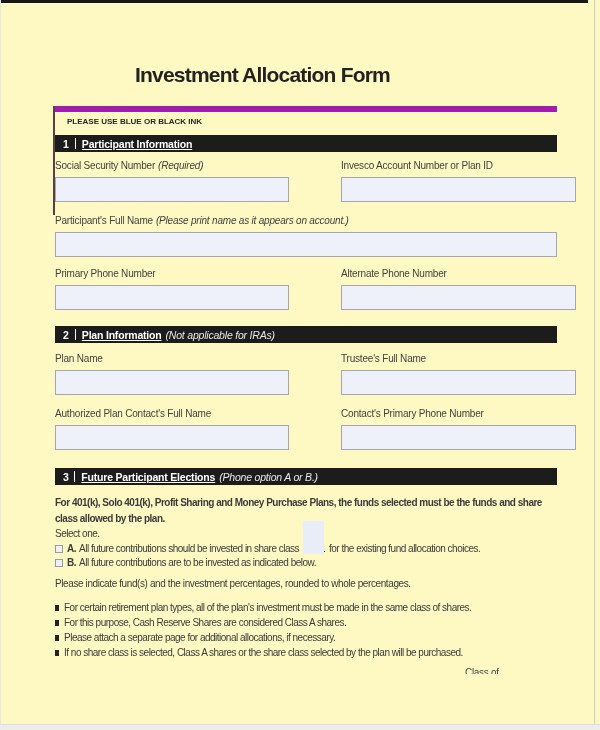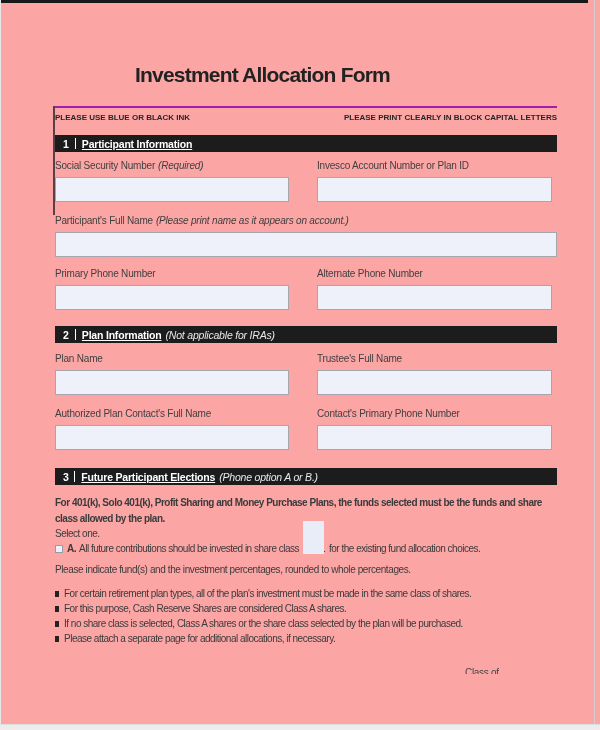--- a/index.html
+++ b/index.html
@@ -2,63 +2,63 @@
 <html><head>
 <meta charset="utf-8">
 <style>
   * { margin:0; padding:0; box-sizing:border-box; }
   html,body { background:#ffffff; }
   body { font-family:"Liberation Sans", sans-serif; color:#3b3b3b; }
 
   .canvas {
     position:relative;
     width:600px; height:730px;
-    background:#fca5a5;
+    background:#fef9c3;
     overflow:hidden;
   }
 
   
   .top-border { position:absolute; left:0; top:0; width:588px; height:3px; background:#181818; }
   .left-edge  { position:absolute; left:0; top:0; width:1px; height:730px; background:#e7e7e7; }
   .right-edge { position:absolute; left:594px; top:0; width:1px; height:730px; background:#cfcfcf; }
   .bottom-strip { position:absolute; left:0; top:724px; width:600px; height:6px; background:#ededed; border-top:1px solid #ddd; }
 
   .page-title {
     position:absolute; left:135px; top:63px;
     font-size:21px; font-weight:bold; color:#222;
     letter-spacing:-0.8px;
   }
 
   
   .accent-rule { position:absolute; left:53px; top:106px; width:2px; height:109px; background:#5b3e46; }
 
   .ink-row {
     position:absolute; left:55px; top:106px; width:502px;
-    border-top:2px solid #a21caf;
+    border-top:6px solid #a21caf;
     padding-top:5px;
     display:flex; justify-content:space-between;
-    font-size:8px; font-weight:bold; color:#262626; letter-spacing:0;
+    font-size:8px; font-weight:bold; color:#262626; letter-spacing:0;padding-left:12px;
   }
 
   .section { position:absolute; left:55px; width:502px; }
   .sec1 { top:135px; }
   .sec2 { top:326px; }
   .sec3 { top:468px; }
 
   .sec-bar {
     height:17px; background:#1c1c1c; color:#fff;
     display:flex; align-items:center;
     font-size:10.5px;
   }
   .sec-num { font-weight:bold; padding-left:8px; }
   .sec-sep { display:inline-block; width:1px; height:11px; background:#ffffff; margin:0 6px; }
   .sec-title { font-weight:bold; letter-spacing:-0.2px;text-decoration:underline; }
   .sec-note { font-style:italic; margin-left:4px; letter-spacing:-0.2px; color:#e8e8e8; }
 
-  .grid2 { display:grid; grid-template-columns:234px 235px; column-gap:28px; }
+  .grid2 { display:grid; grid-template-columns:234px 235px; column-gap:52px; }
 
   .field-label {
     font-size:10px; line-height:13px; color:#3f3f3f; letter-spacing:-0.2px;
     white-space:nowrap; overflow:visible;
   }
   .field-label .it { font-style:italic; margin-left:3px; }
 
   .lbl-mt1 { margin-top:7px; }
   .inp-mt  { margin-top:5px; }
   .lbl-mt2 { margin-top:12px; }
@@ -118,21 +118,20 @@
   <div class="left-edge"></div>
   <div class="right-edge"></div>
   <div class="bottom-strip"></div>
 
   <h1 class="page-title">Investment Allocation Form</h1>
 
   <div class="accent-rule"></div>
 
   <div class="ink-row">
     <span>PLEASE USE BLUE OR BLACK INK</span>
-    <span>PLEASE PRINT CLEARLY IN BLOCK CAPITAL LETTERS</span>
   </div>
 
   <div class="section sec1">
     <div class="sec-bar">
       <span class="sec-num">1</span>
       <span class="sec-sep"></span>
       <span class="sec-title">Participant Information</span>
     </div>
 
     <div class="grid2 lbl-mt1">
@@ -198,28 +197,31 @@
       <span class="sec-note">(Phone option A or B.)</span>
     </div>
 
     <div class="intro">For 401(k), Solo 401(k), Profit Sharing and Money Purchase Plans, the funds selected must be the funds and share class allowed by the plan.</div>
     <div class="select-one">Select one.</div>
 
     <div class="option-line">
       <span class="checkbox"></span><span class="opt-letter">A.</span><span>All future contributions should be invested in share class</span><span class="blank"><span class="share-class-box"></span></span><span>for the existing fund allocation choices.</span>
     </div>
 
+    <div class="option-line">
+      <span class="checkbox"></span><span class="opt-letter">B.</span><span>All future contributions are to be invested as indicated below.</span>
+    </div>
 
     <div class="bold-note">Please indicate fund(s) and the investment percentages, rounded to whole percentages.</div>
 
     <div class="bullets">
       <div class="bullet-line"><span class="bullet-marker"></span><span>For certain retirement plan types, all of the plan's investment must be made in the same class of shares.</span></div>
       <div class="bullet-line"><span class="bullet-marker"></span><span>For this purpose, Cash Reserve Shares are considered Class A shares.</span></div>
+      <div class="bullet-line"><span class="bullet-marker"></span><span>Please attach a separate page for additional allocations, if necessary.</span></div>
       <div class="bullet-line"><span class="bullet-marker"></span><span>If no share class is selected, Class A shares or the share class selected by the plan will be purchased.</span></div>
-      <div class="bullet-line"><span class="bullet-marker"></span><span>Please attach a separate page for additional allocations, if necessary.</span></div>
     </div>
   </div>
 
   <div class="cutoff">
     <span>Class of</span>
   </div>
 
 </div>
 
 </body></html>

